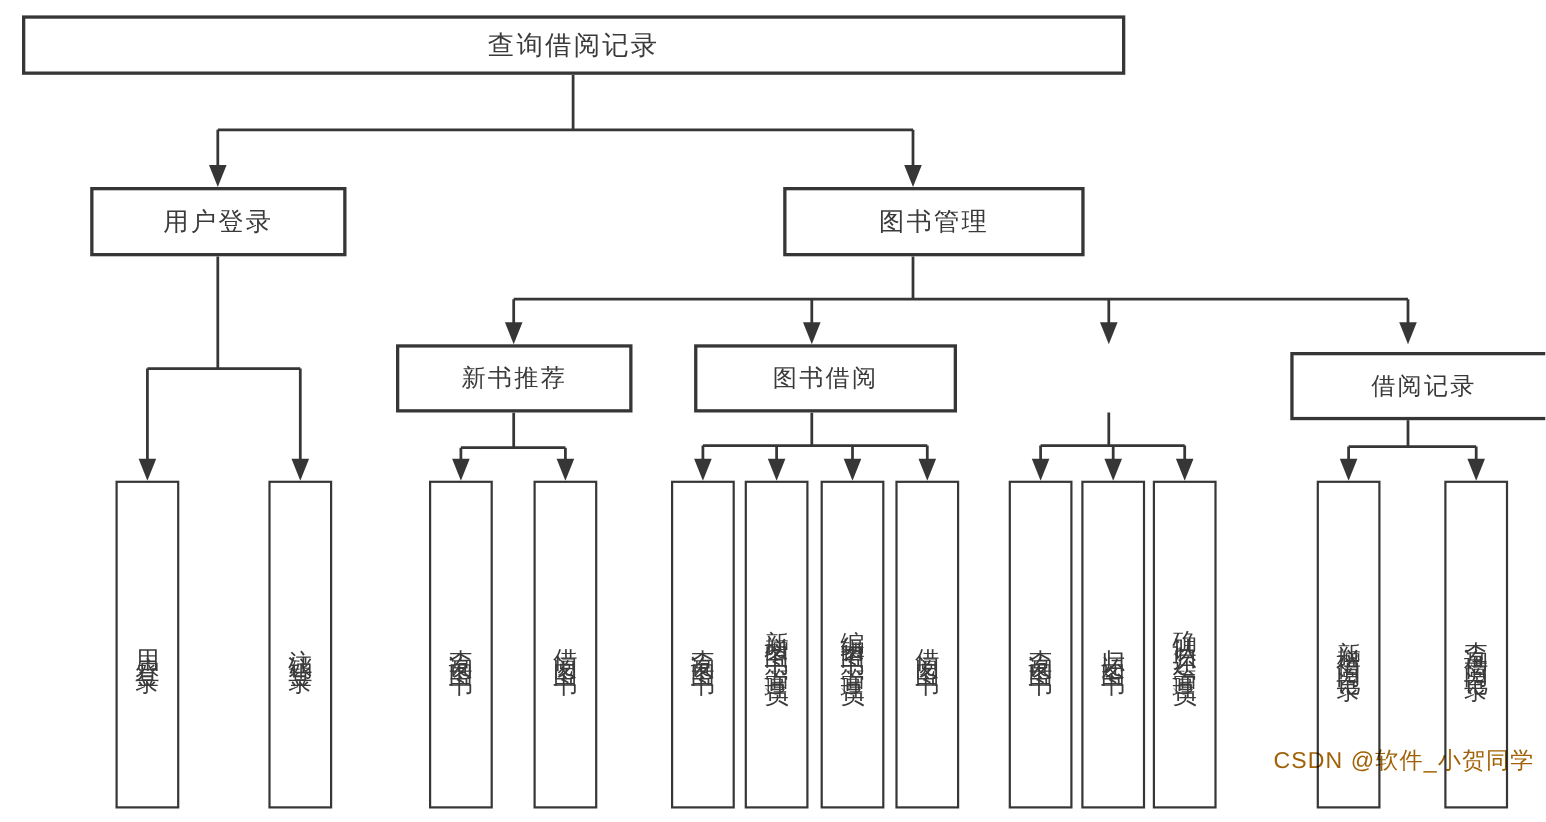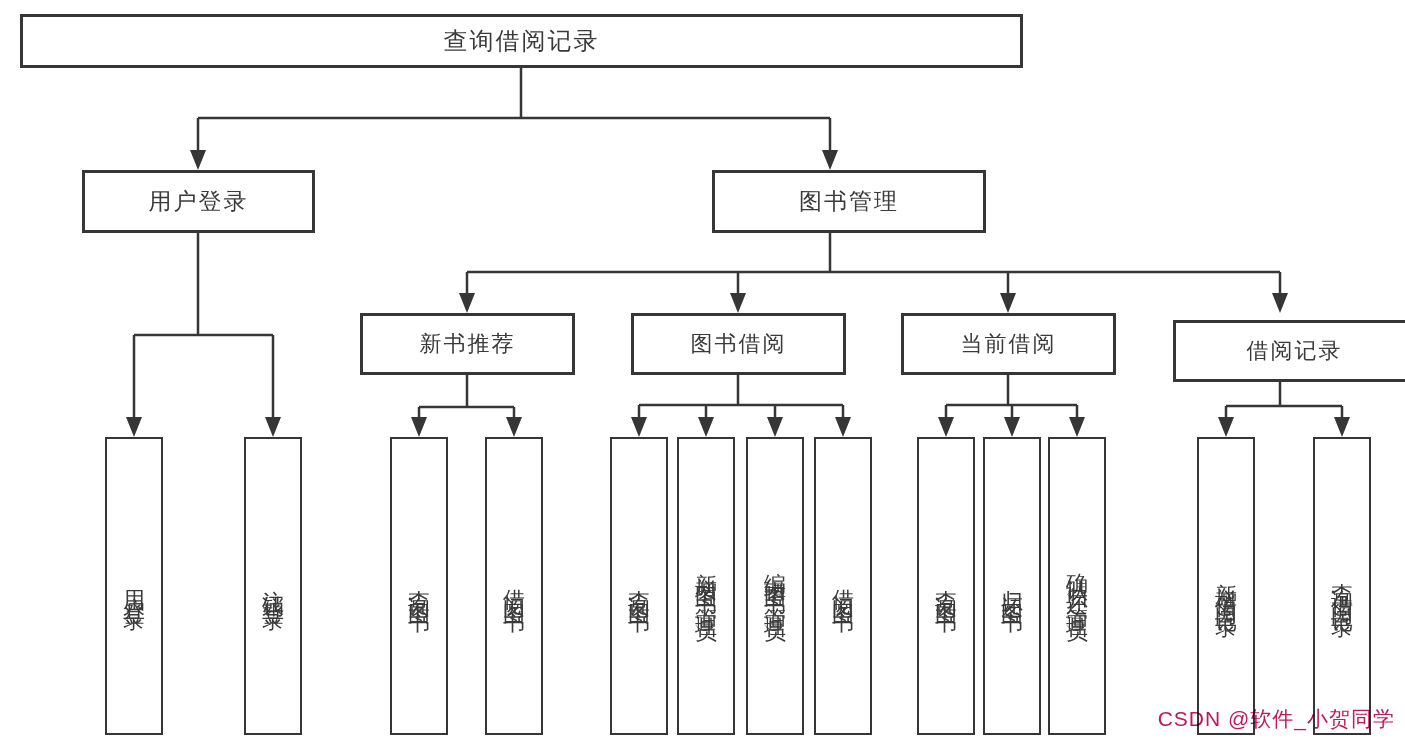--- a/index.html
+++ b/index.html
@@ -37,25 +37,25 @@
     writing-mode: vertical-rl;
     text-orientation: mixed;
     font-size: 22px;
     letter-spacing: 7px;
     line-height: 1;
   }
   .leaf span { display: block; }
   #watermark {
     position: absolute;
     right: 10px;
-    top: 705px;
+    top: 677px;
     z-index: 5;
     font-size: 21px;
     letter-spacing: 1px;
-    color: #be185d;
+    color: #a16207;
     mix-blend-mode: multiply;
     white-space: nowrap;
   }
 </style>
 </head>
 <body>
 
 <div id="canvas">
 
   <svg id="connectors" viewBox="0 0 1405 747" xmlns="http://www.w3.org/2000/svg">
@@ -112,25 +112,22 @@
   <div class="node node-lvl1" style="left:82px; top:170px; width:233px; height:63px;">
     <span>用户登录</span>
   </div>
   <div class="node node-lvl1" style="left:712px; top:170px; width:274px; height:63px;">
     <span>图书管理</span>
   </div>
 
   <div class="node node-lvl2" style="left:360px; top:313px; width:215px; height:62px;">
     <span>新书推荐</span>
   </div>
-  <div class="node node-lvl2" style="left:631px; top:313px; width:215px; height:62px;">
+  <div class="node node-lvl2" style="left:631px; top:313px; width:239px; height:62px;">
     <span>图书借阅</span>
-  </div>
-  <div class="node node-lvl2" style="left:901px; top:313px; width:215px; height:62px;">
-    <span>当前借阅</span>
   </div>
   <div class="node node-lvl2" style="left:1173px; top:320px; width:243px; height:62px;">
     <span>借阅记录</span>
   </div>
 
   <div class="node leaf" style="left:105px; top:437px; width:58px; height:298px;">
     <span>用户登录</span>
   </div>
   <div class="node leaf" style="left:244px; top:437px; width:58px; height:298px;">
     <span>注销登录</span>

